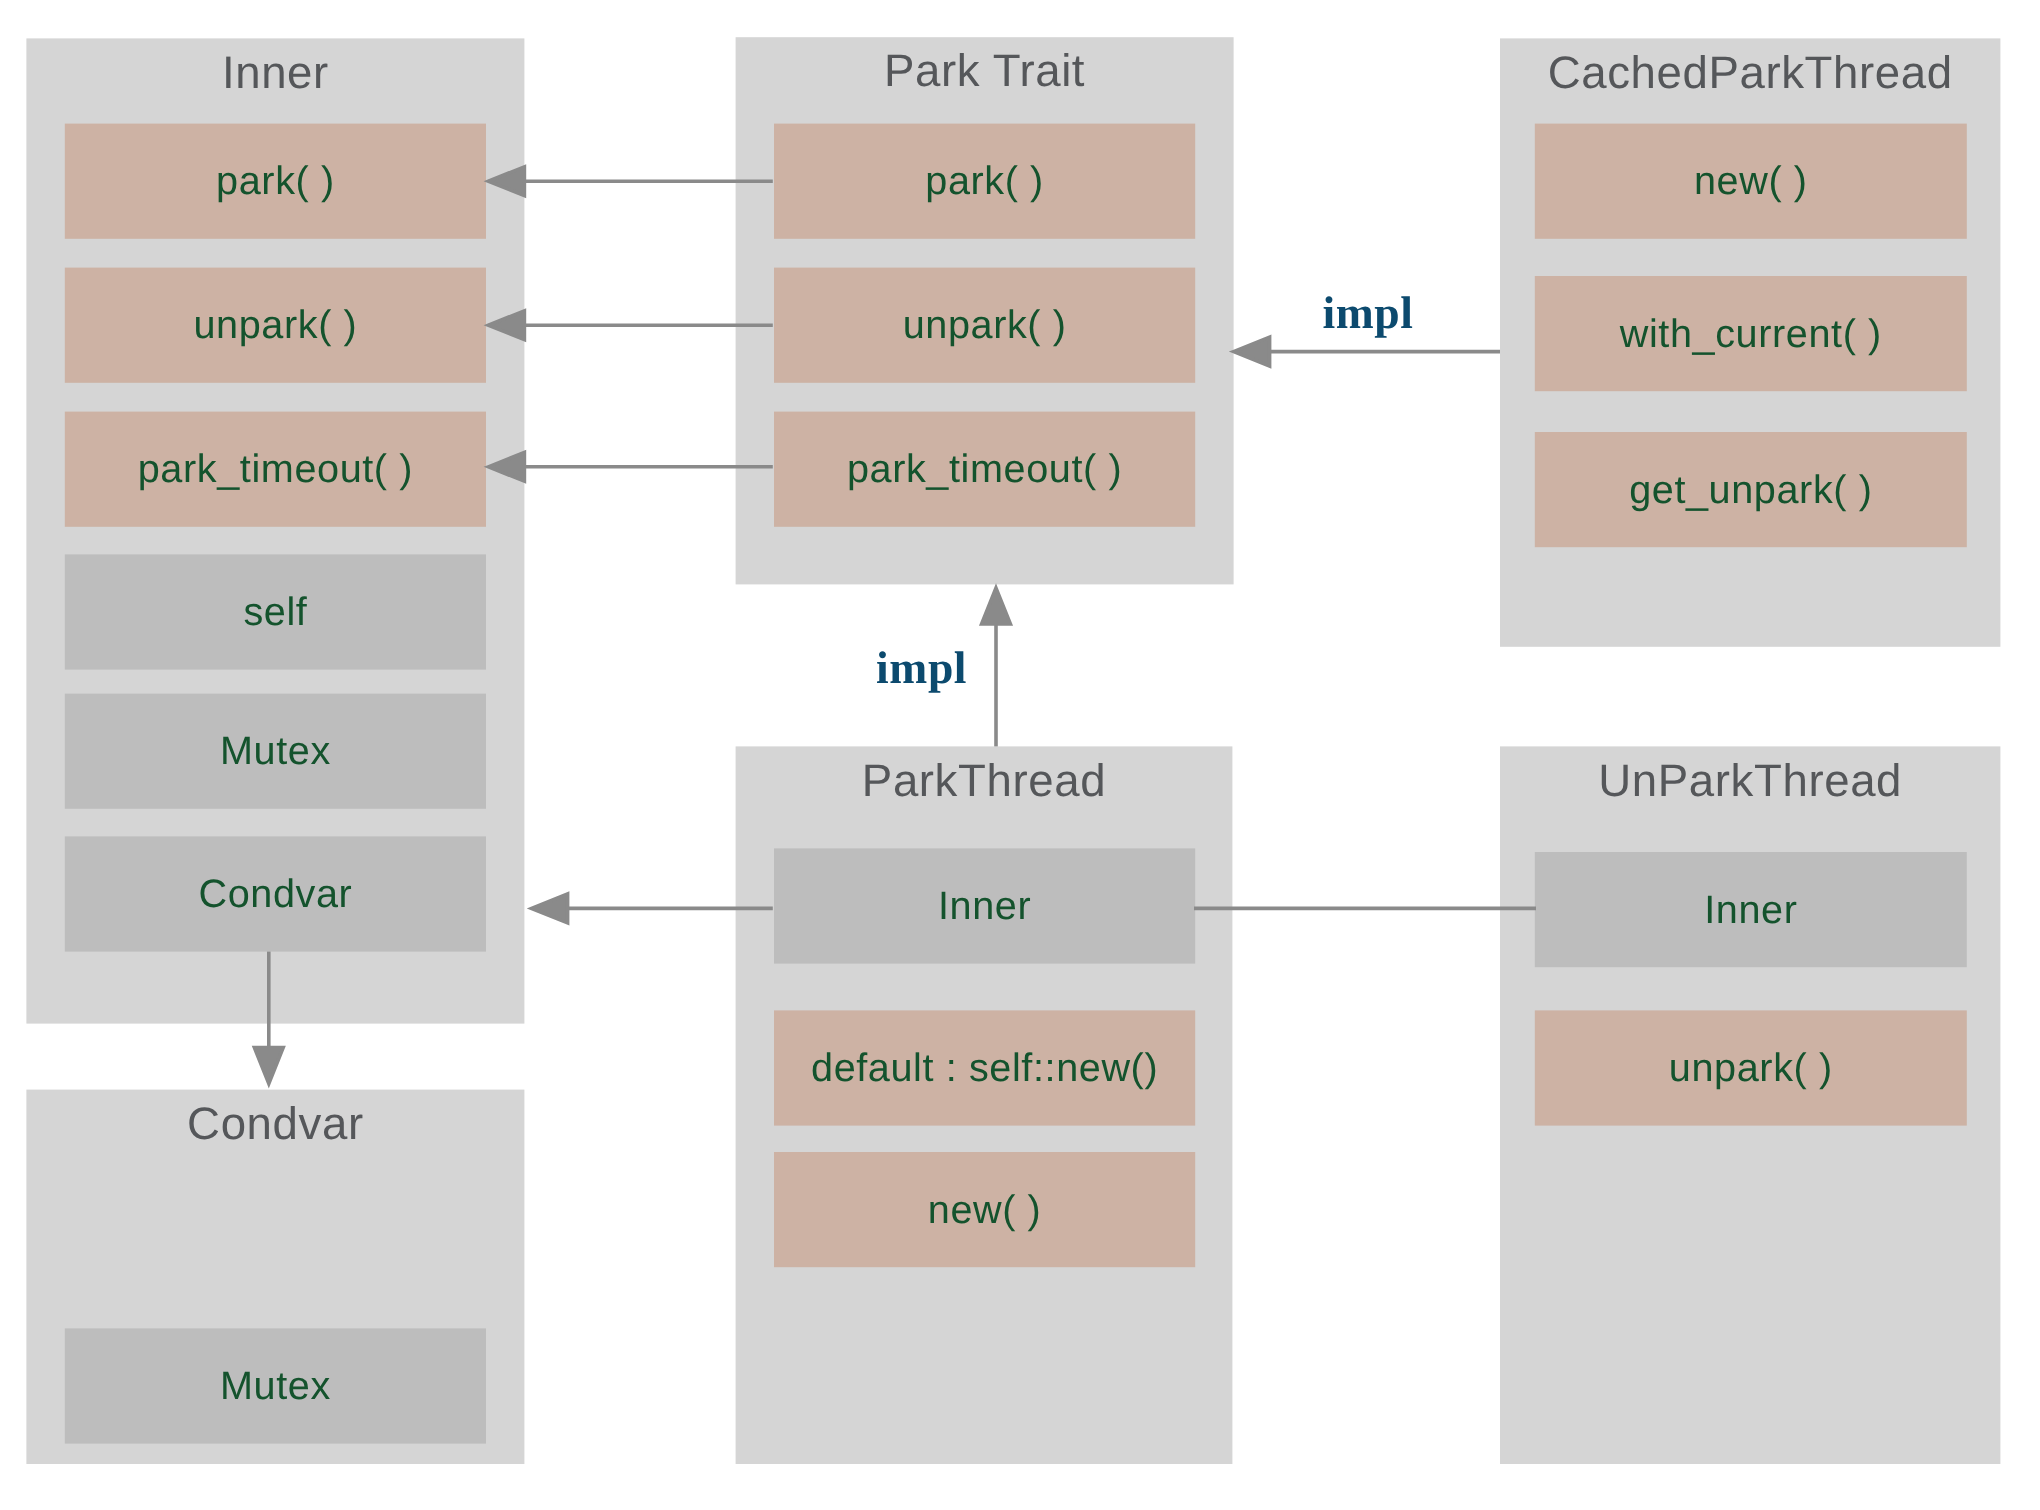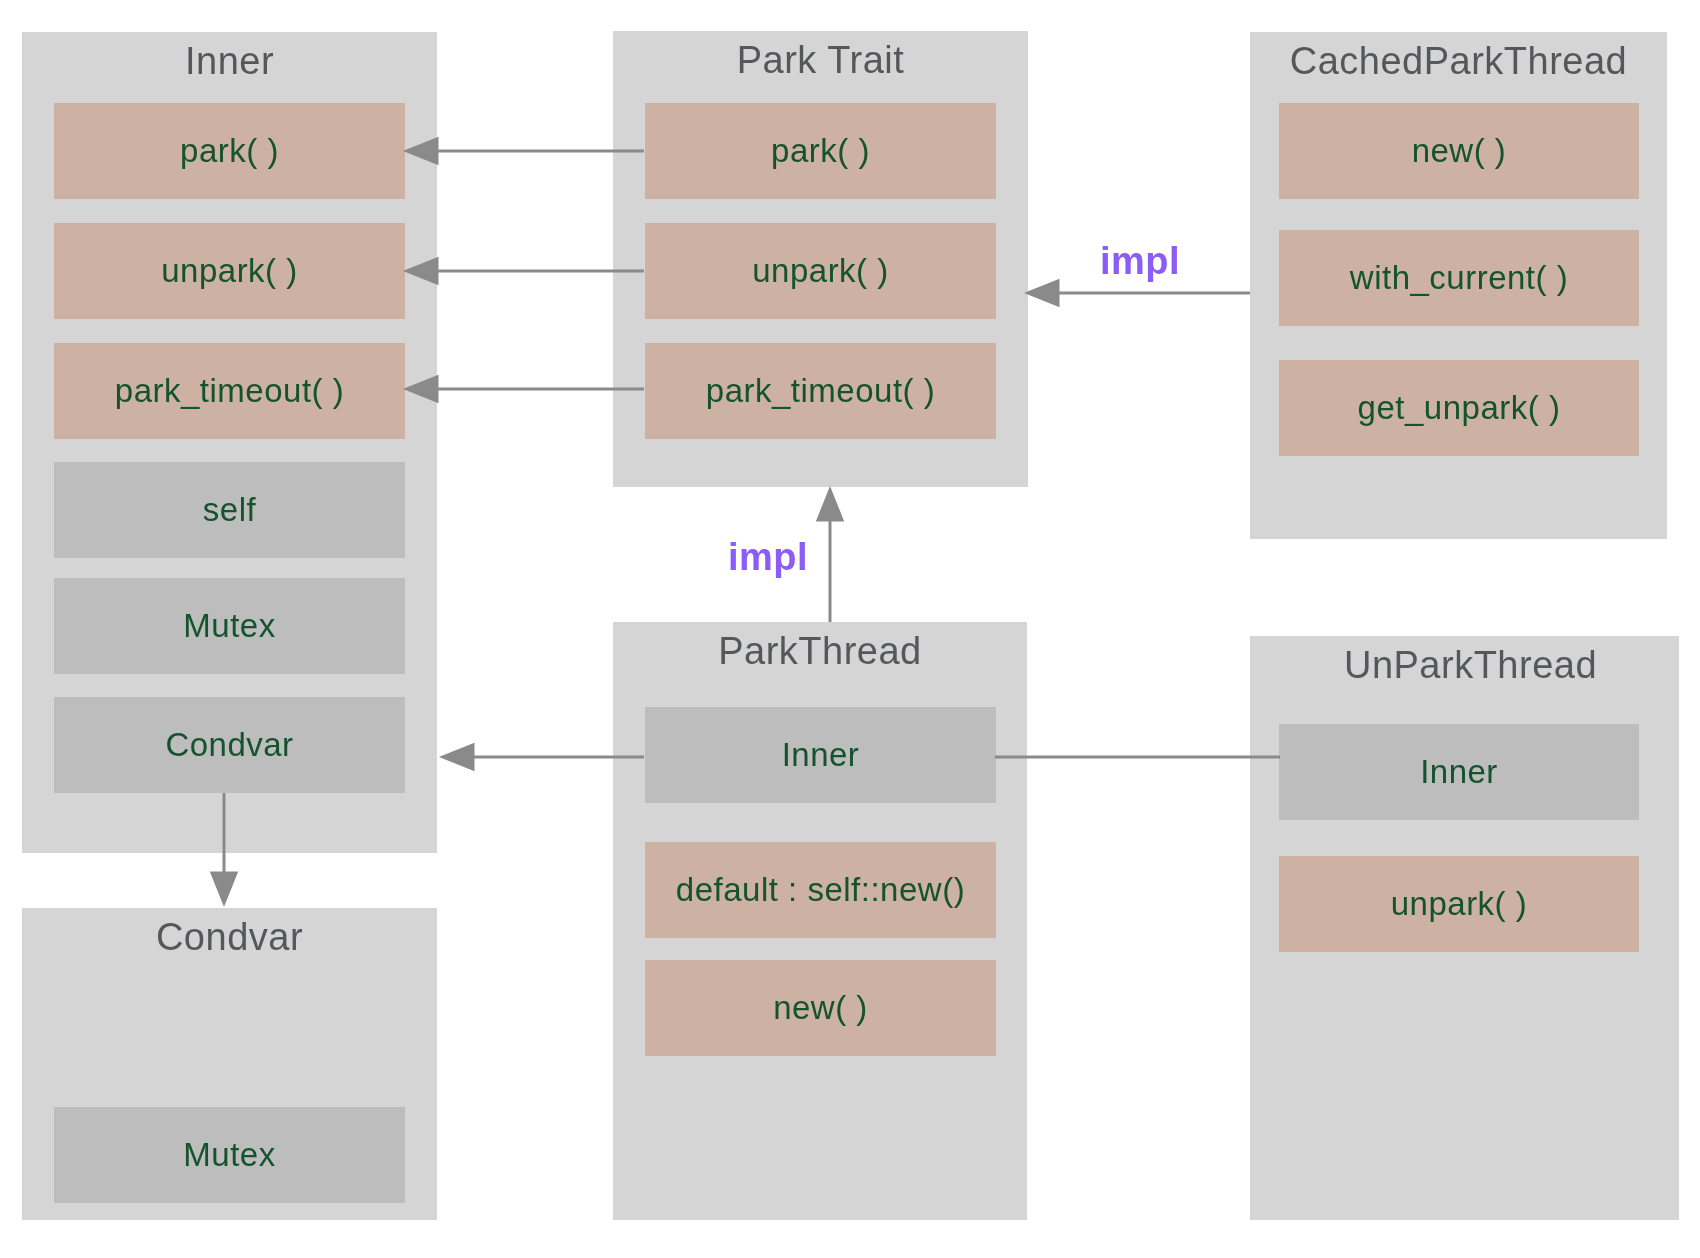--- a/index.html
+++ b/index.html
@@ -53,22 +53,23 @@
     height: 1258px;
     pointer-events: none;
   }
   .impl-label {
     position: absolute;
     width: 100px;
     text-align: center;
     font-size: 38px;
     line-height: 44px;
     font-weight: bold;
-    color: #8b5cf6;
+    color: #0c4a6e;
     letter-spacing: 0.5px;
+    font-family: Liberation Serif, serif;
   }
 </style>
 </head>
 <body>
 
 <div class="stage">
 
   <div class="box b-inner" style="left:22px; top:32px; width:415px; height:821px;">
     <div class="box-title">Inner</div>
     <div class="row method" style="top:71px">park( )</div>
@@ -93,21 +94,21 @@
     <div class="row method" style="top:328px">get_unpark( )</div>
   </div>
 
   <div class="box b-park-thread" style="left:613px; top:622px; width:414px; height:616px;">
     <div class="box-title">ParkThread</div>
     <div class="row field" style="top:85px">Inner</div>
     <div class="row method" style="top:220px">default : self::new()</div>
     <div class="row method" style="top:338px">new( )</div>
   </div>
 
-  <div class="box b-unpark" style="left:1250px; top:636px; width:417px; height:616px;padding-left:12px;">
+  <div class="box b-unpark" style="left:1250px; top:622px; width:417px; height:616px;">
     <div class="box-title">UnParkThread</div>
     <div class="row field" style="top:88px">Inner</div>
     <div class="row method" style="top:220px">unpark( )</div>
   </div>
 
   <div class="box b-condvar" style="left:22px; top:908px; width:415px; height:330px;">
     <div class="box-title">Condvar</div>
     <div class="row field" style="top:199px">Mutex</div>
   </div>
 

